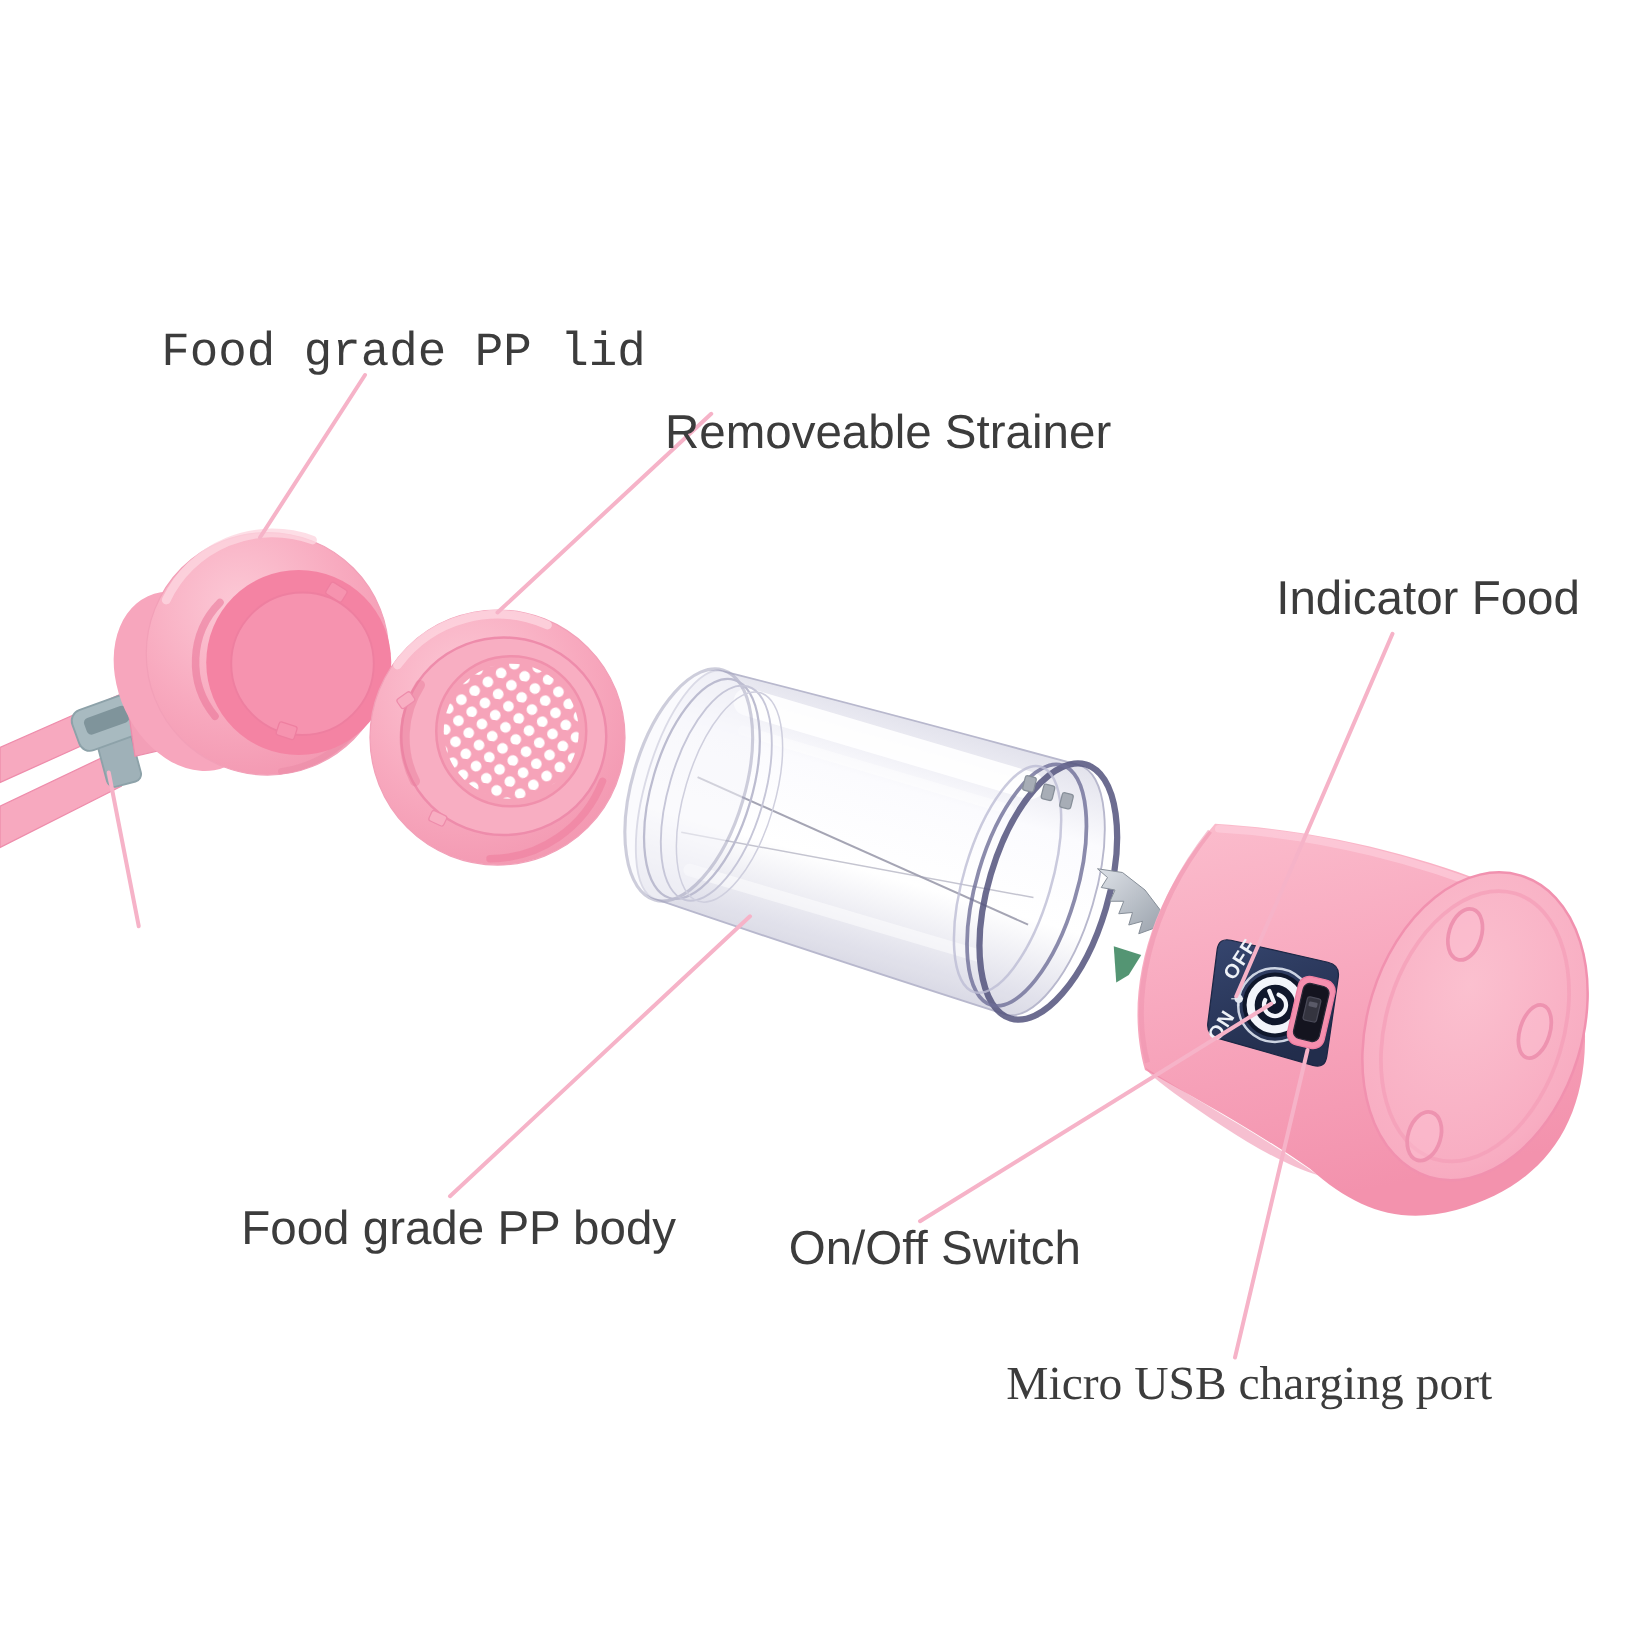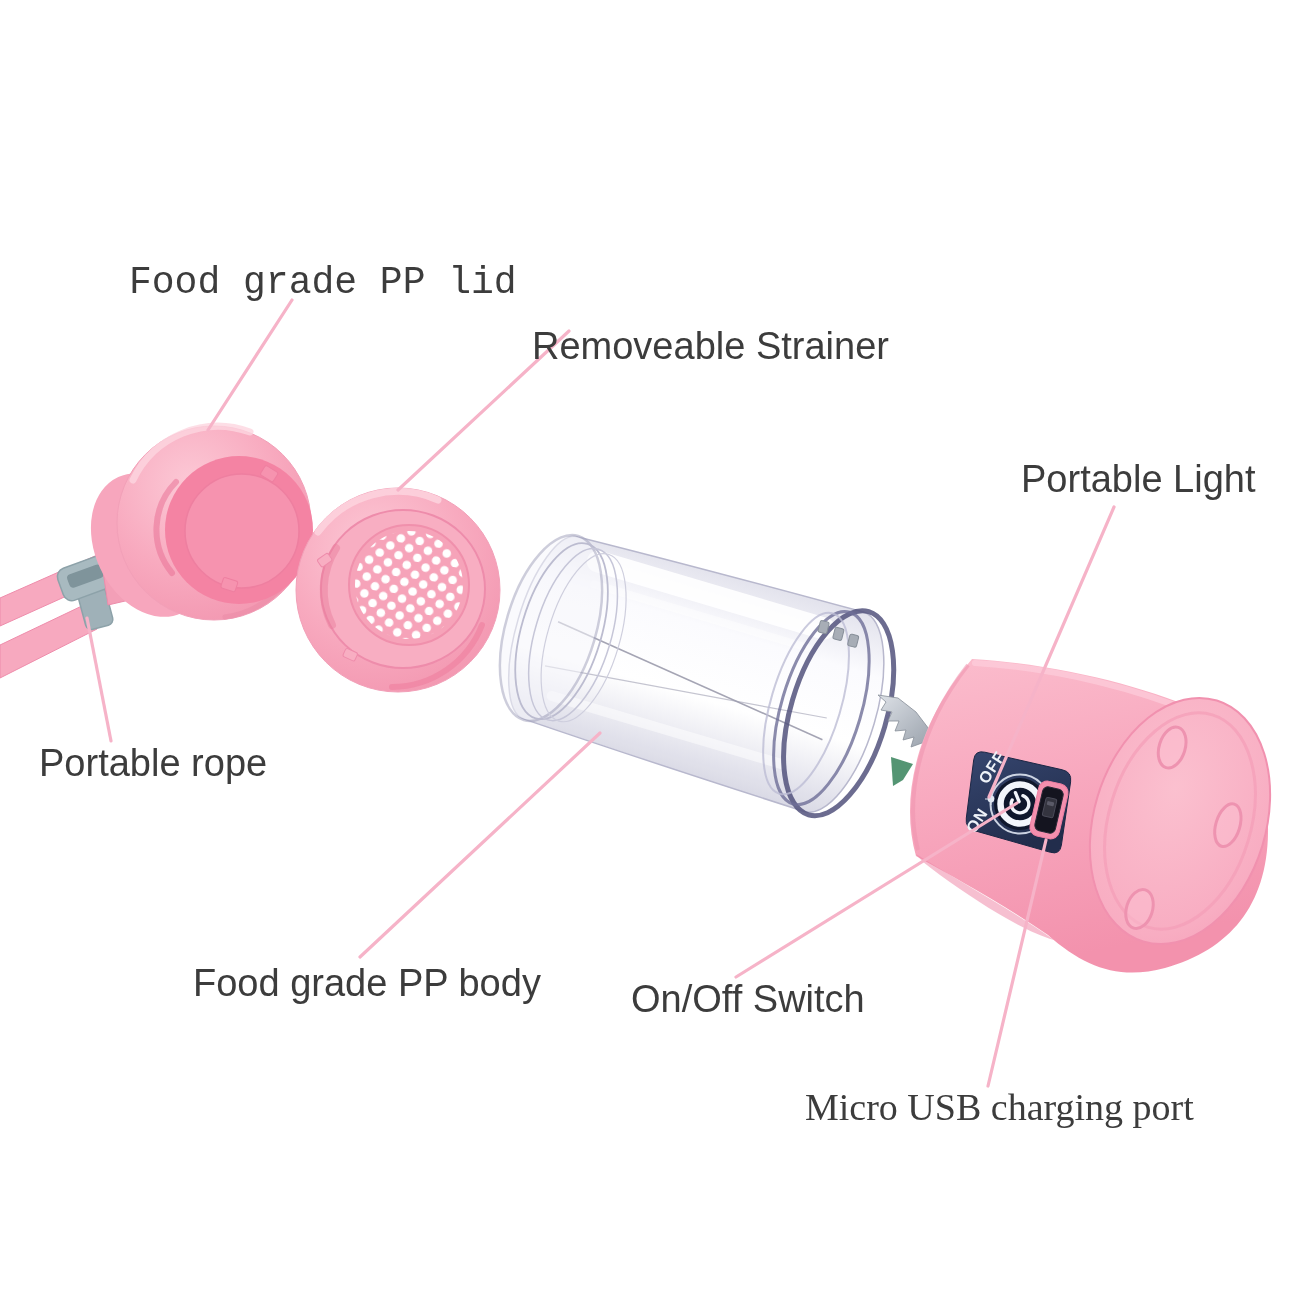--- a/index.html
+++ b/index.html
@@ -187,19 +187,18 @@
     <line class="leader" x1="87" y1="618" x2="111" y2="741"></line>
     <line class="leader" x1="600" y1="733" x2="360" y2="957"></line>
     <line class="leader" x1="989" y1="797" x2="1114" y2="507"></line>
     <line class="leader" x1="1017" y1="803" x2="736" y2="977"></line>
     <line class="leader" x1="1046" y1="840" x2="988" y2="1086"></line>
   </g>
 </svg>
 
 <div class="label" style="left:129px;  top:262px;font-family:Liberation Mono, monospace;">Food grade PP lid</div>
 <div class="label" style="left:532px;  top:279px;margin-top:47px;">Removeable Strainer</div>
-<div class="label" style="left:1021px; top:459px;">Portable Light</div>
-<div class="label" style="left:39px;   top:743px;">Portable rope</div>
+<div class="label" style="left:1021px; top:459px;">Indicator Food</div>
 <div class="label" style="left:193px;  top:963px;">Food grade PP body</div>
 <div class="label" style="left:631px;  top:979px;">On/Off Switch</div>
 <div class="label" style="left:805px;  top:1087px;font-family:Liberation Serif, serif;">Micro USB charging port</div>
 
 </div>
 
 </body></html>

